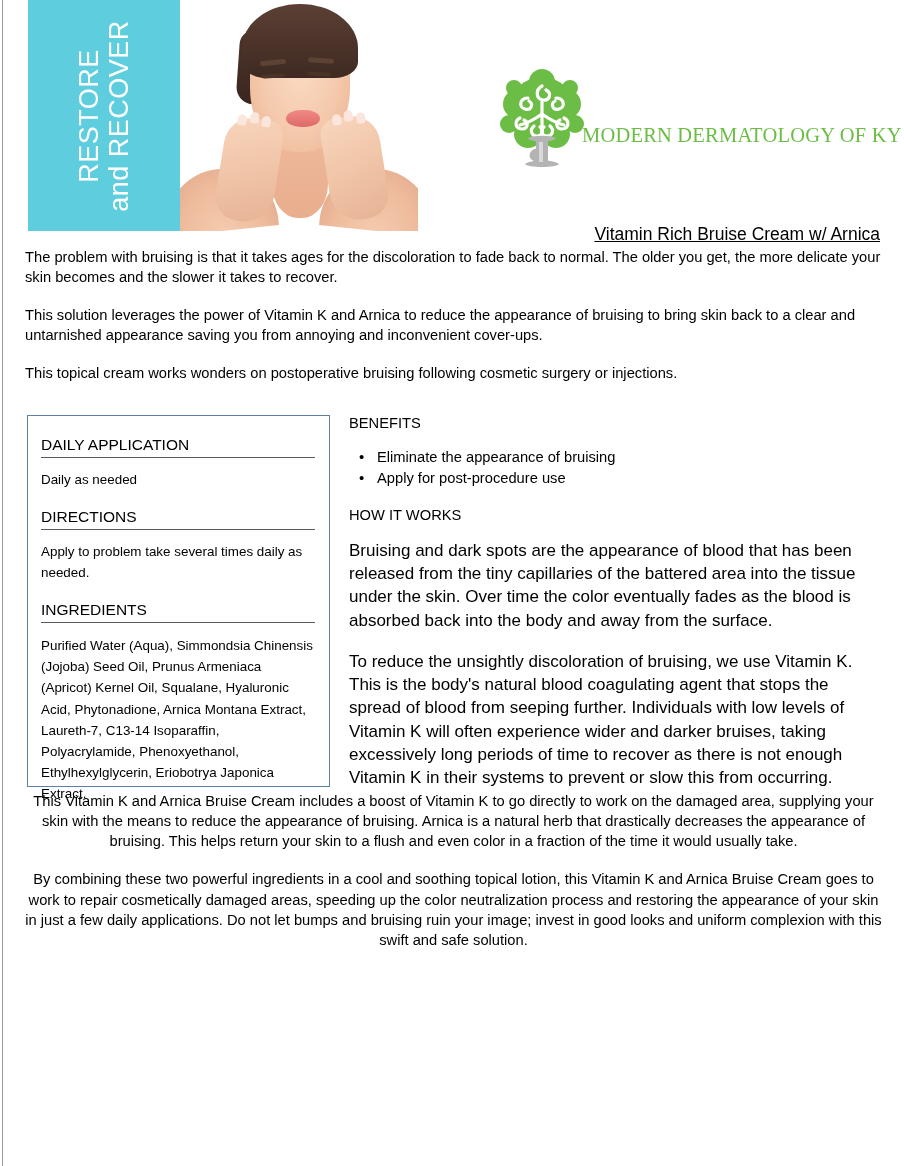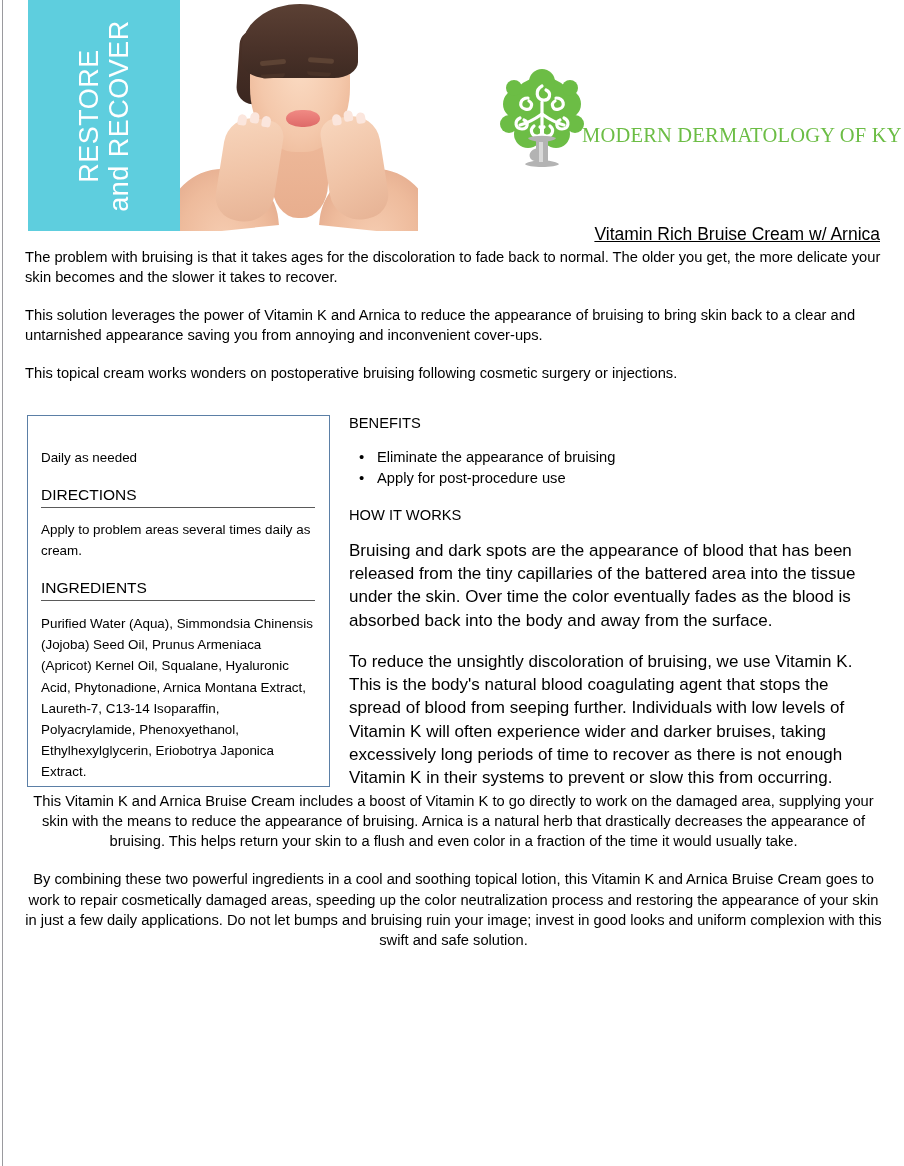--- a/index.html
+++ b/index.html
@@ -394,24 +394,25 @@
 
   <div class="intro">
     <p>The problem with bruising is that it takes ages for the discoloration to fade back to normal. The older you get, the more delicate your skin becomes and the slower it takes to recover.</p>
     <p>This solution leverages the power of Vitamin K and Arnica to reduce the appearance of bruising to bring skin back to a clear and untarnished appearance saving you from annoying and inconvenient cover-ups.</p>
     <p>This topical cream works wonders on postoperative bruising following cosmetic surgery or injections.</p>
   </div>
 
   <div class="columns">
 
     <div class="spec-box">
+      <div class="spec-heading">DAILY APPLICATION</div>
       <div class="spec-body">Daily as needed</div>
 
       <div class="spec-heading second">DIRECTIONS</div>
-      <div class="spec-body">Apply to problem areas several times daily as cream.</div>
+      <div class="spec-body">Apply to problem take several times daily as needed.</div>
 
       <div class="spec-heading second">INGREDIENTS</div>
       <div class="spec-body ingredients">Purified Water (Aqua), Simmondsia Chinensis (Jojoba) Seed Oil, Prunus Armeniaca (Apricot) Kernel Oil, Squalane, Hyaluronic Acid, Phytonadione, Arnica Montana Extract, Laureth-7, C13-14 Isoparaffin, Polyacrylamide, Phenoxyethanol, Ethylhexylglycerin, Eriobotrya Japonica Extract.</div>
     </div>
 
     <div class="right-col">
       <div class="rc-heading">BENEFITS</div>
       <ul class="rc-list">
         <li>Eliminate the appearance of bruising</li>
         <li>Apply for post-procedure use</li>

